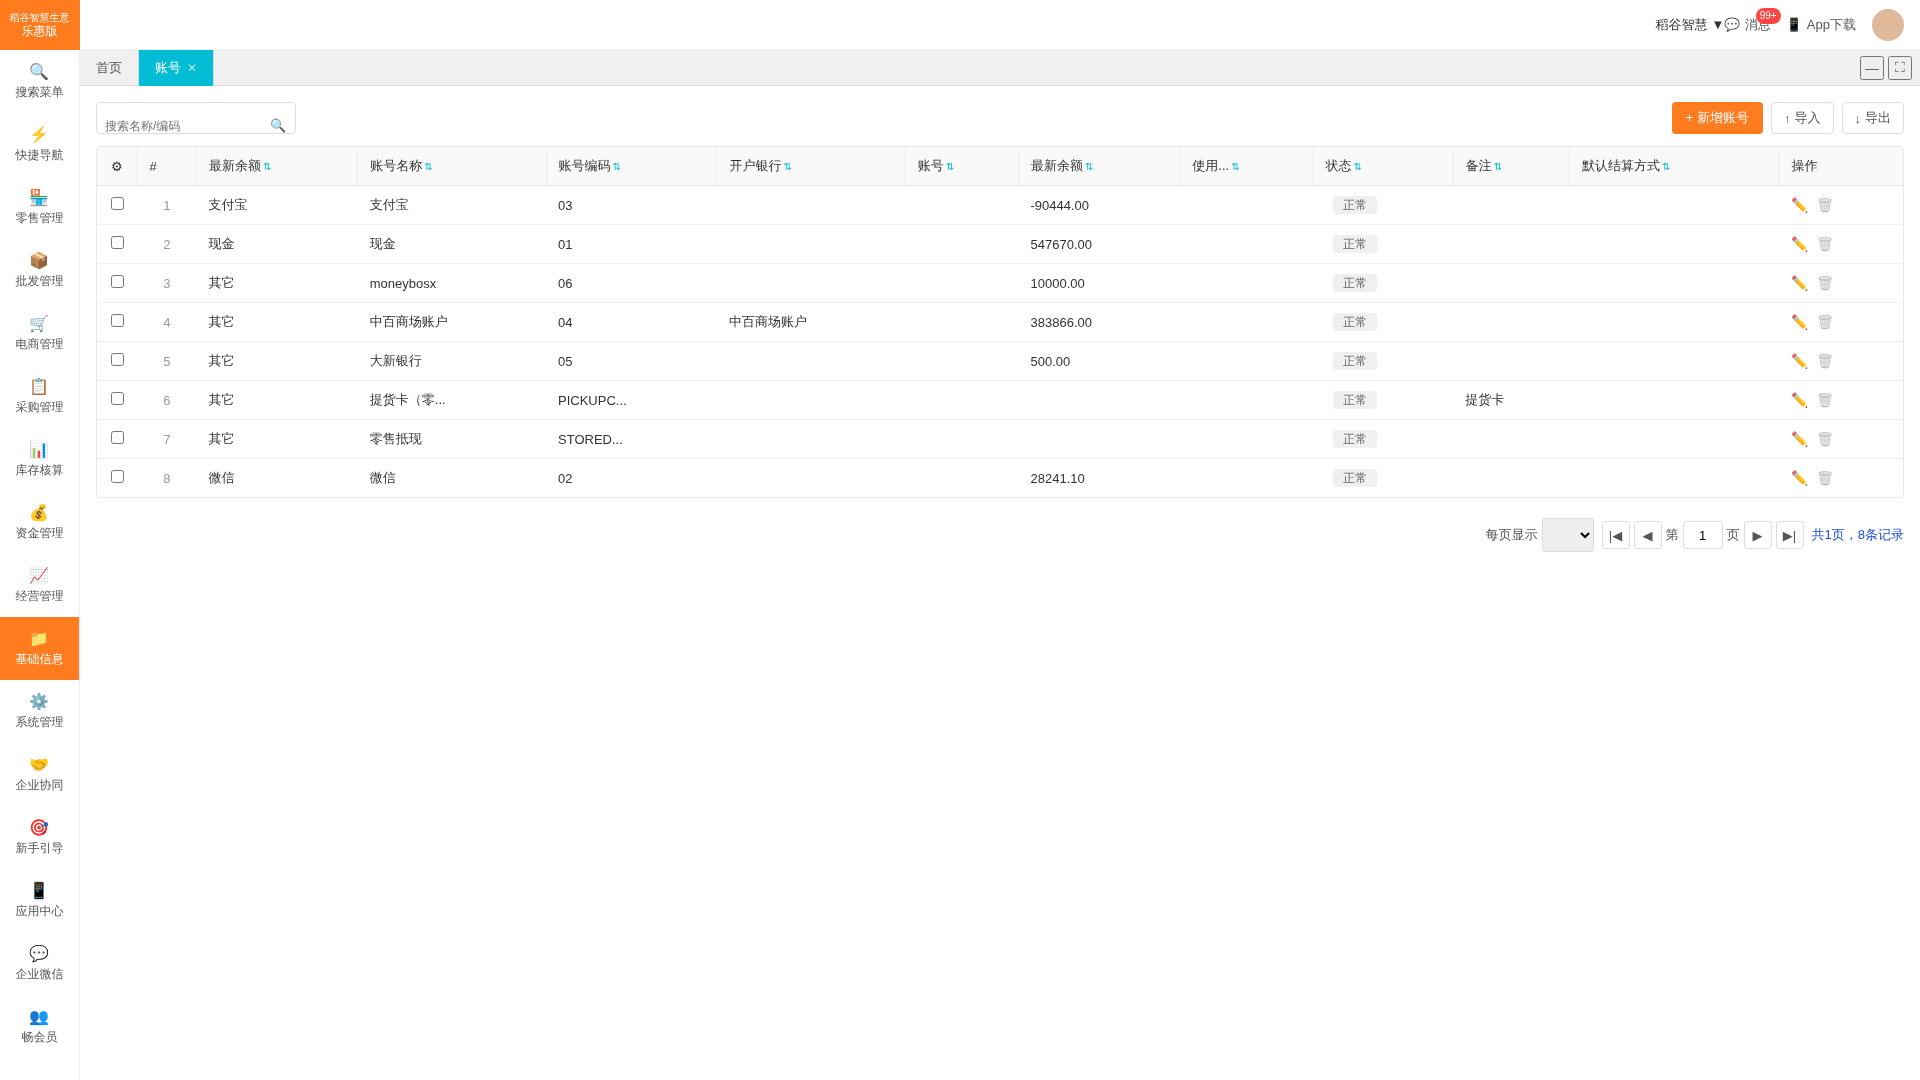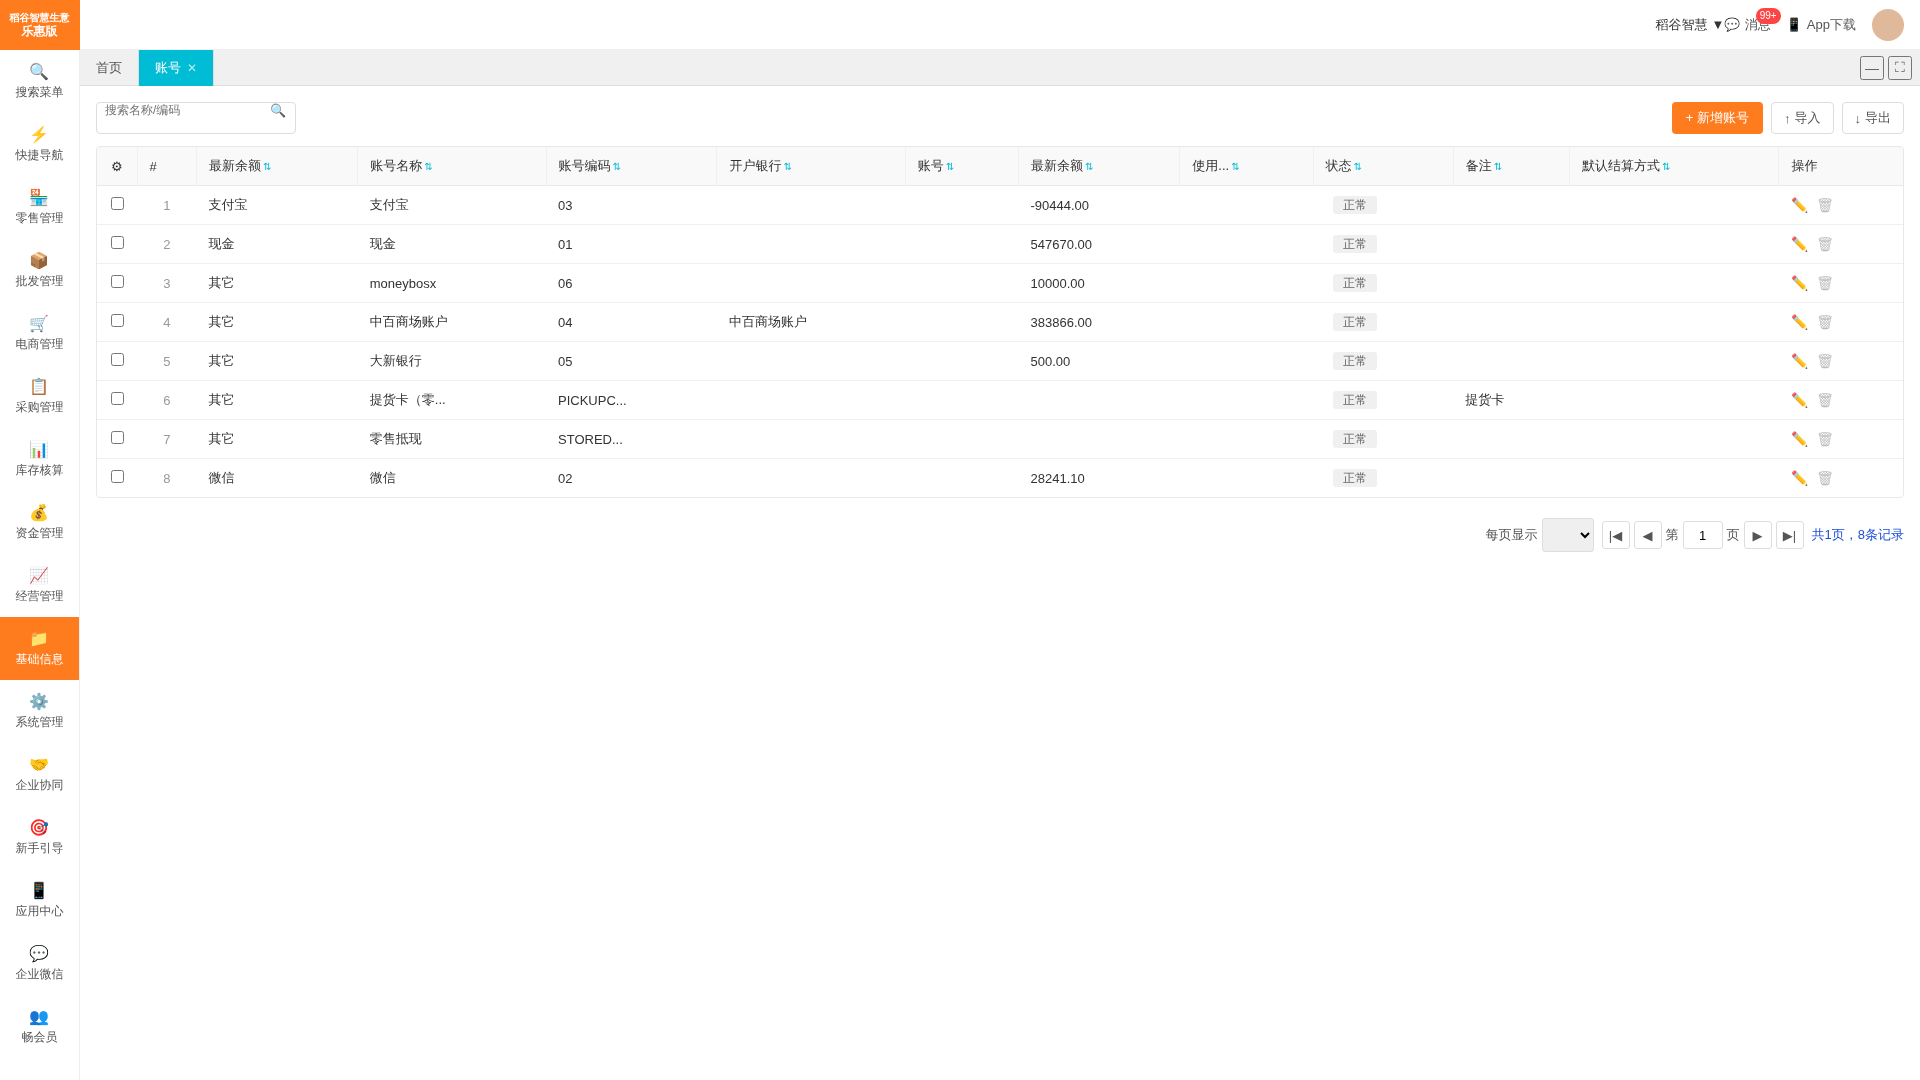--- a/index.html
+++ b/index.html
@@ -18,21 +18,21 @@
     }
     .sidebar-logo {
       width: 80px;
       height: 50px;
       background: #ff7c1e;
       display: flex;
       align-items: center;
       justify-content: center;
       color: #fff;
       font-size: 11px;
-      font-weight: bold;
+      font-weight: normal;
     }
     .sidebar-logo-inner {
       text-align: center;
       line-height: 1.2;
     }
     .sidebar-item {
       width: 100%;
       padding: 12px 4px;
       text-align: center;
       cursor: pointer;
@@ -185,21 +185,21 @@
     }
 
     
     .toolbar {
       display: flex;
       align-items: center;
       justify-content: space-between;
     }
     .search-box {
       display: flex;
-      align-items: flex-start;
+      align-items: flex-end;
       border: 1px solid #ddd;
       border-radius: 4px;
       padding: 0 8px;
       height: 32px;
       gap: 6px;
       width: 200px;
     }
     .search-box input {
       border: none;
       outline: none;

